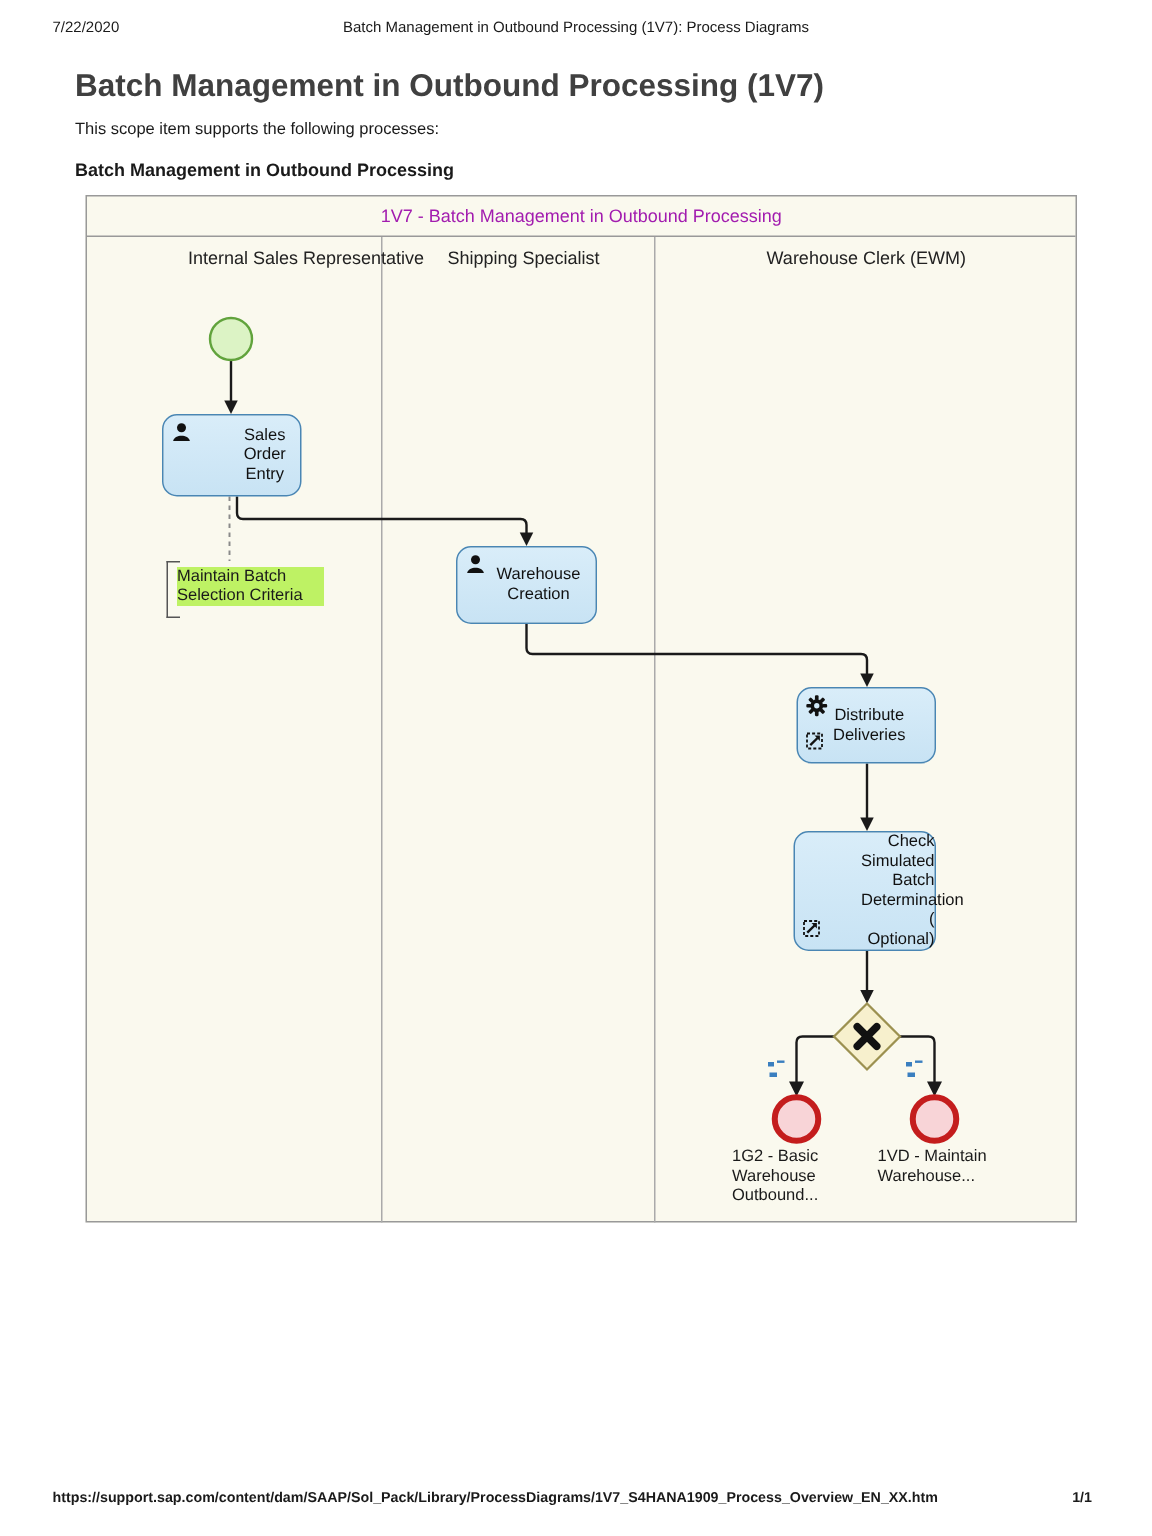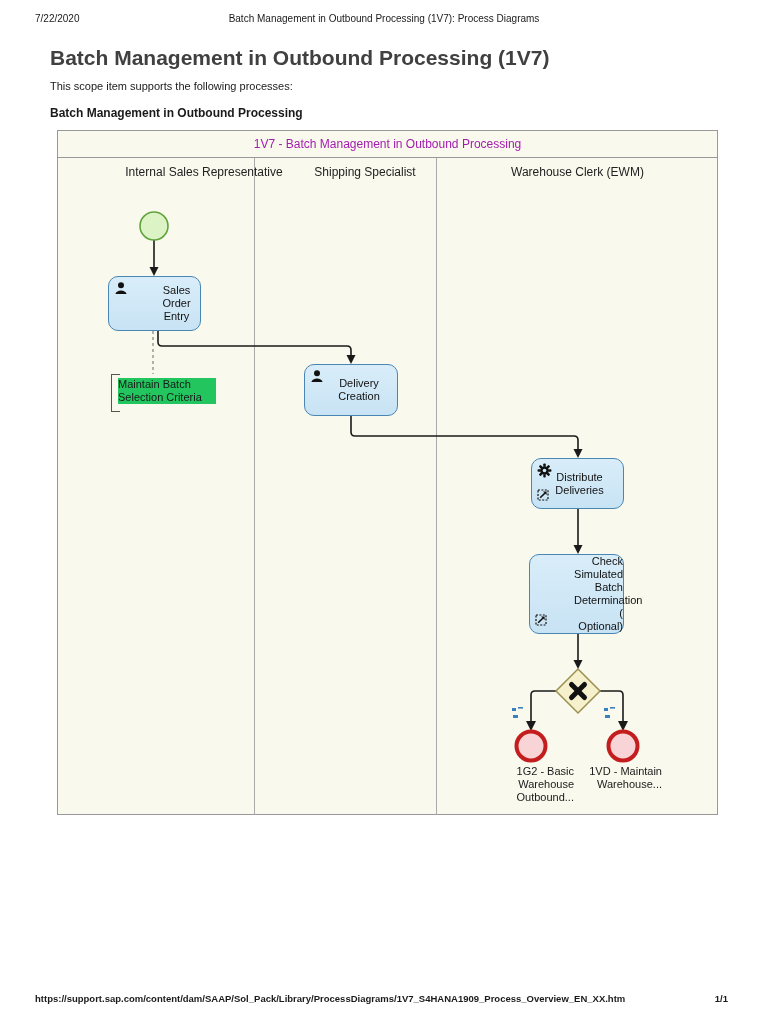--- a/index.html
+++ b/index.html
@@ -21,21 +21,21 @@
   .diagram { position:absolute; left:57px; top:130px; width:661px; height:685px;
     border:1px solid #999; background:#faf9ee; }
   .diagram-title { position:absolute; left:0; top:0; width:100%; height:27px;
     border-bottom:1px solid #999; font-size:12px; color:#a21caf;
     display:flex; align-items:center; justify-content:center; }
   .lane-sep { position:absolute; top:27px; width:1px; height:657px; background:#aaa; }
   .lane-sep.s1 { left:196px; }
   .lane-sep.s2 { left:378px; }
   .lane-label { position:absolute; top:34px; font-size:12px; color:#222; text-align:center; }
   .lane-label.l1 { left:0;   width:196px;margin-left:48px; }
-  .lane-label.l2 { left:200px; width:182px;padding-left:32px; }
+  .lane-label.l2 { left:184px; width:182px;padding-left:32px; }
   .lane-label.l3 { left:378px; width:283px; }
 
   svg.flow-layer { position:absolute; left:0; top:0; width:661px; height:685px; z-index:1; }
   .seq { stroke:#1a1a1a; stroke-width:1.6; fill:none; }
   .assoc { stroke:#8a8a8a; stroke-width:1.3; fill:none; stroke-dasharray:3,3; }
   .arrowhead { fill:#1a1a1a; }
   .start-ev { fill:#dcf3c5; stroke:#61a33c; stroke-width:1.6; }
   .end-ev { fill:#f8d4d7; stroke:#c41d1d; stroke-width:4; }
   .gw { fill:#f7f0cd; stroke:#9c9150; stroke-width:1.5; }
   .gw-x { stroke:#111; stroke-width:5; stroke-linecap:round; }
@@ -50,23 +50,23 @@
   .task-delivery { left:246px; top:233px; width:94px; height:52px; padding-left:16px; }
   .task-distrib  { left:473px; top:327px; width:93px; height:51px; padding-left:4px; }
   .task-check    { left:471px; top:423px; width:95px; height:80px;text-align:right; }
   .corner-icon { position:absolute; left:5px; top:4px; }
   .bl-icon { position:absolute; left:5px; bottom:4px; }
 
   
   .annot-bracket { position:absolute; left:53px; top:243px; width:9px; height:38px; z-index:2;
     border-left:1.5px solid #555; border-top:1.5px solid #555; border-bottom:1.5px solid #555; }
   .annot-text { position:absolute; left:60px; top:247px; width:98px; z-index:2;
-    font-size:11px; line-height:1.2; background:#22c55e; }
-
-  .end-label { position:absolute; z-index:2; font-size:11px; line-height:1.2; text-align:right; }
+    font-size:11px; line-height:1.2; background:#bef264; }
+
+  .end-label { position:absolute; z-index:2; font-size:11px; line-height:1.2; text-align:left; }
   .end-label.e1 { left:430px; top:634px; width:86px; }
   .end-label.e2 { left:527px; top:634px; width:77px; }
 </style>
 </head>
 <body>
 
 <div class="page">
 
   <div class="hdr-date">7/22/2020</div>
   <div class="hdr-title">Batch Management in Outbound Processing (1V7): Process Diagrams</div>
@@ -145,21 +145,21 @@
     <div class="annot-bracket"></div>
     <div class="annot-text">Maintain Batch Selection Criteria</div>
 
     <div class="task task-delivery">
       <span class="corner-icon">
         <svg width="14" height="14" viewBox="0 0 14 14">
             <circle cx="7" cy="4.2" r="3" fill="#111"></circle>
             <path d="M1.4,13 C2.4,8.3 11.6,8.3 12.6,13 Z" fill="#111"></path>
           </svg>
       </span>
-      <span class="txt">Delivery Creation</span>
+      <span class="txt">Warehouse Creation</span>
     </div>
 
     <div class="task task-distrib">
       <span class="corner-icon">
         <svg width="15" height="15" viewBox="0 0 16 16">
             <g transform="translate(8,8)" fill="#111">
           <rect x="-1.3" y="-7.4" width="2.6" height="3.4" rx="0.8"></rect>
           <rect x="-1.3" y="-7.4" width="2.6" height="3.4" rx="0.8" transform="rotate(45)"></rect>
           <rect x="-1.3" y="-7.4" width="2.6" height="3.4" rx="0.8" transform="rotate(90)"></rect>
           <rect x="-1.3" y="-7.4" width="2.6" height="3.4" rx="0.8" transform="rotate(135)"></rect>

